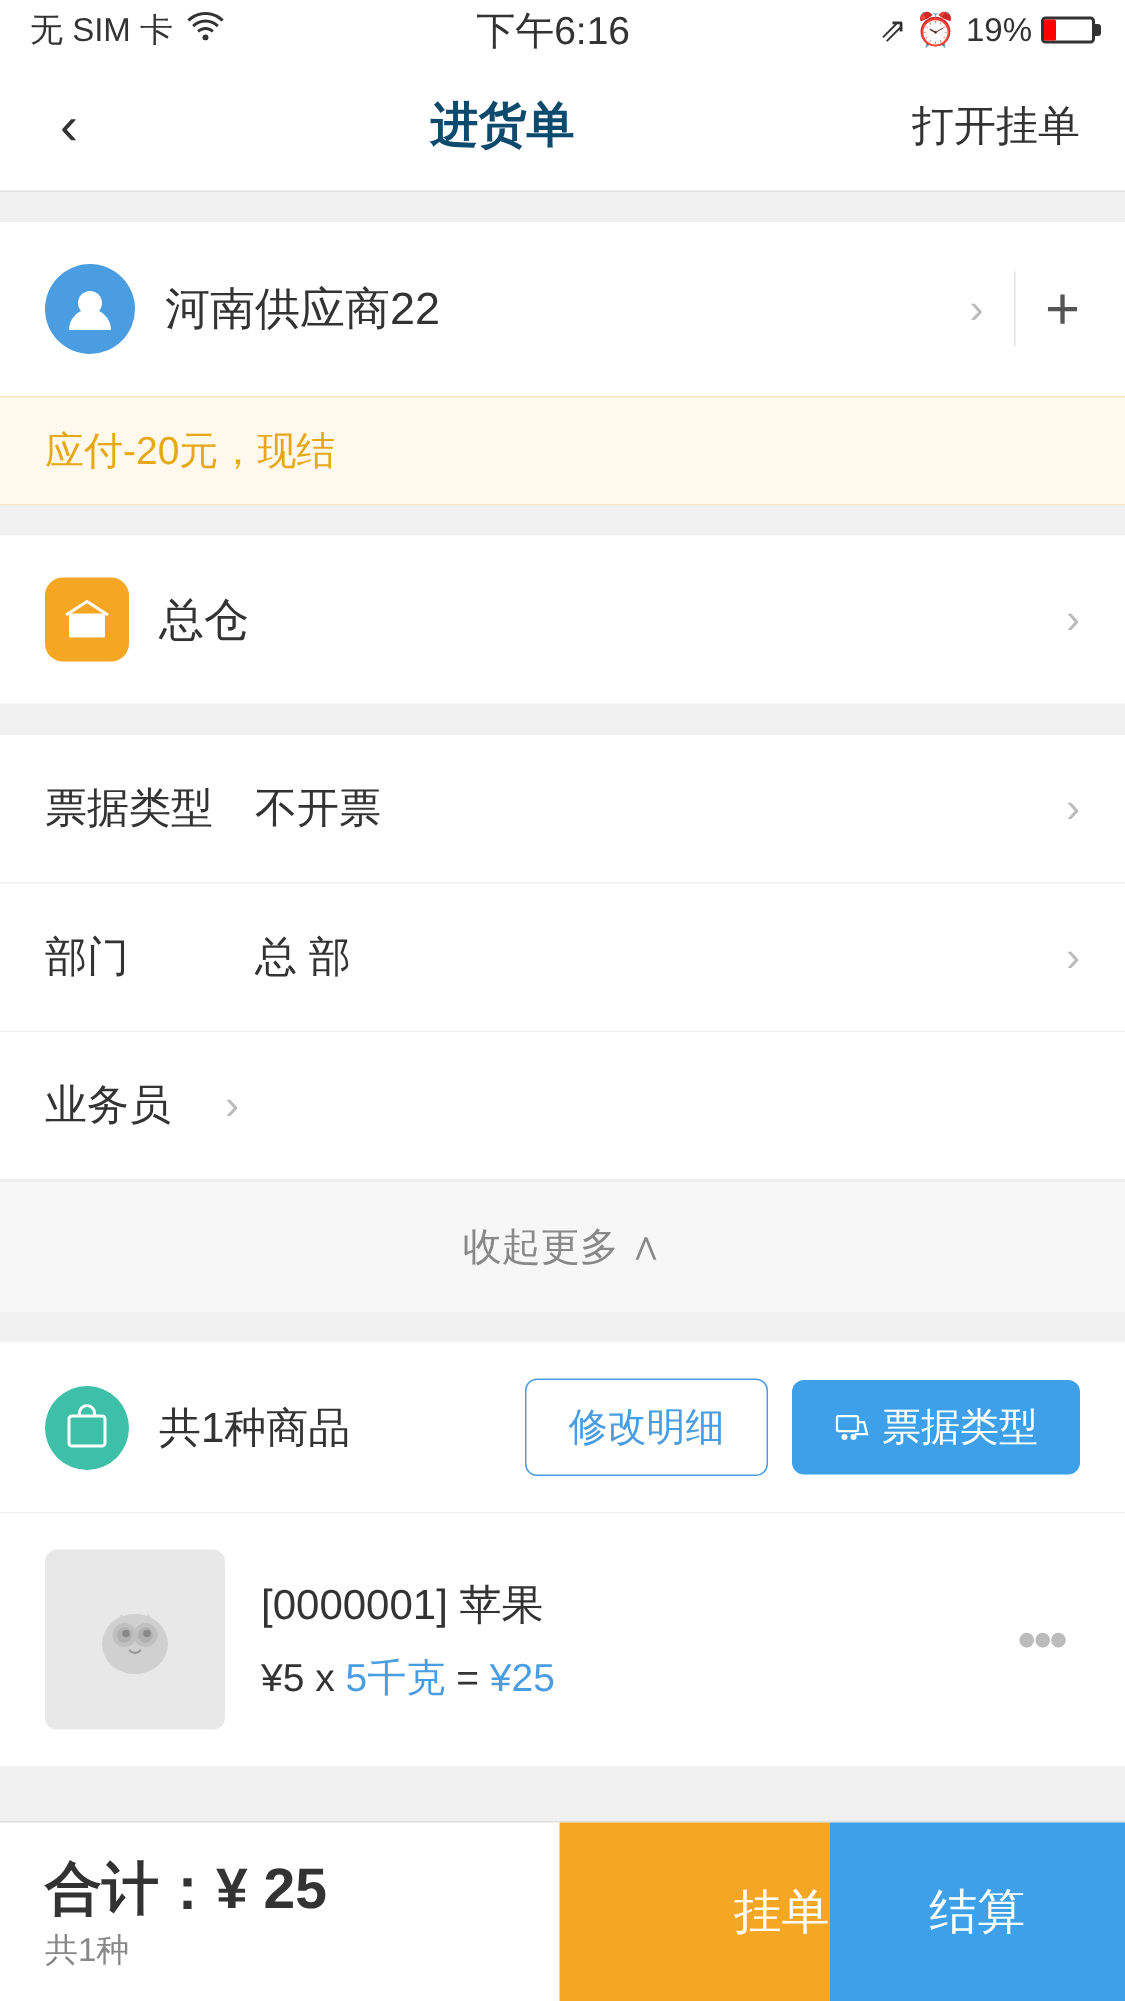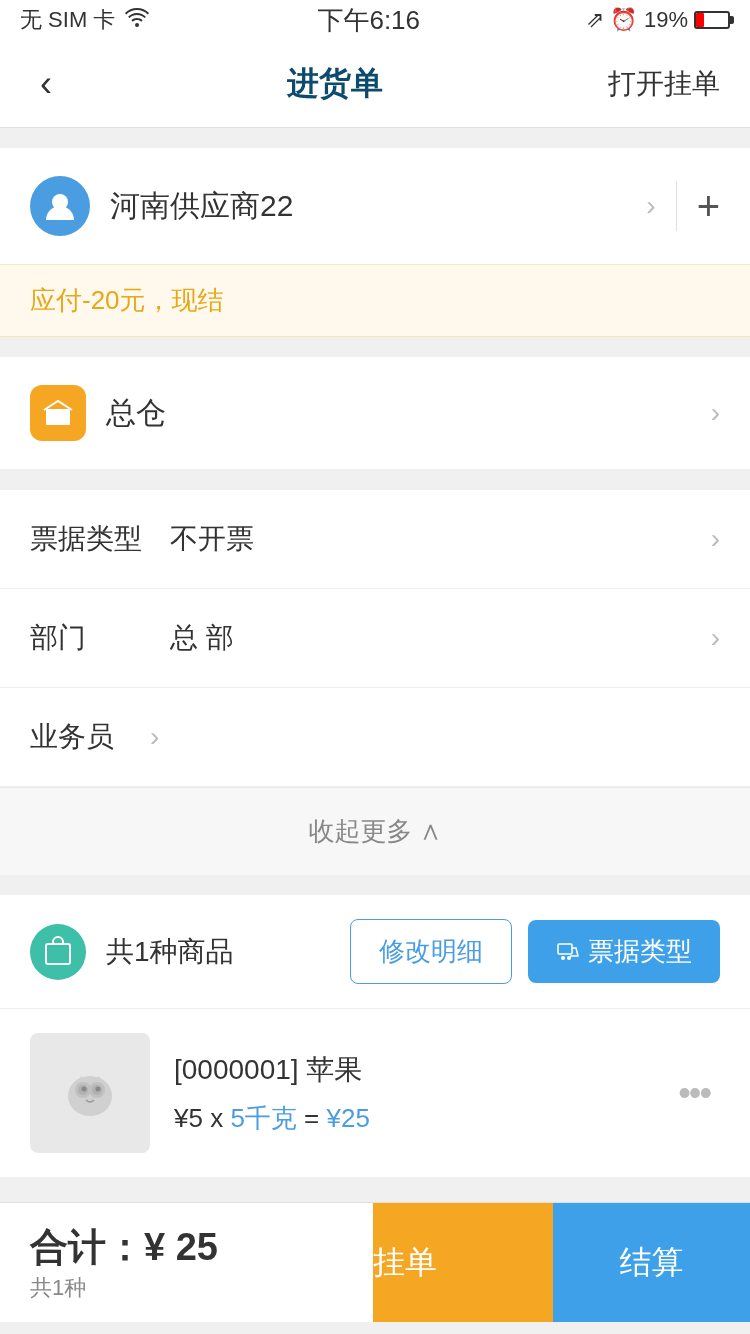--- a/index.html
+++ b/index.html
@@ -288,21 +288,21 @@
       font-size: 36px;
       padding: 10px;
       cursor: pointer;
       letter-spacing: -2px;
     }
 
     
     .bottom-spacer { height: 140px; }
     .bottom-bar {
       position: fixed;
-      bottom: 12px;
+      bottom: 0;
       left: 0;
       width: 750px;
       height: 120px;
       display: flex;
       align-items: stretch;
       background: #fff;
       border-top: 1px solid #e0e0e0;
     }
     .bottom-total {
       flex: 1;
@@ -322,21 +322,21 @@
     .total-sub {
       font-size: 22px;
       color: #888;
       margin-top: 0;
     }
     .btn-hang {
       width: 180px;
       background: #f5a623;
       color: #fff;
       font-size: 32px;
-      display: flex; align-items: center; justify-content: flex-start;
+      display: flex; align-items: center; justify-content: flex-end;
       cursor: pointer;
     }
     .btn-checkout {
       width: 197px;
       background: #3da0e8;
       color: #fff;
       font-size: 32px;
       display: flex; align-items: center; justify-content: center;
       cursor: pointer;
     }

